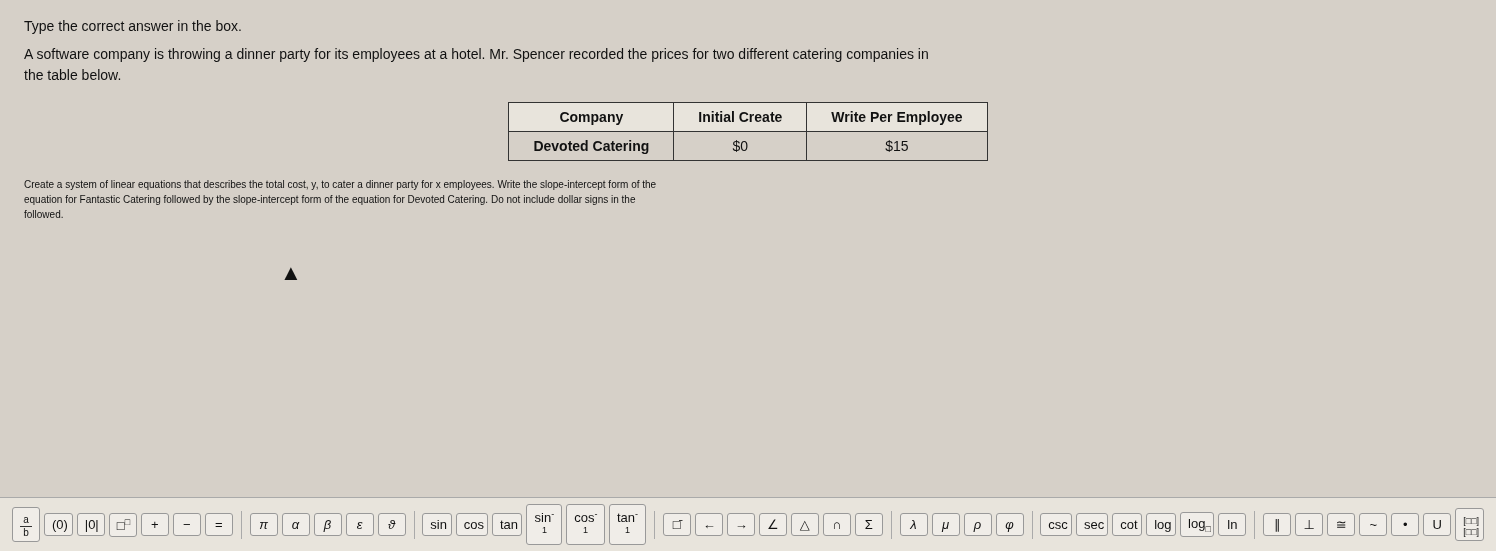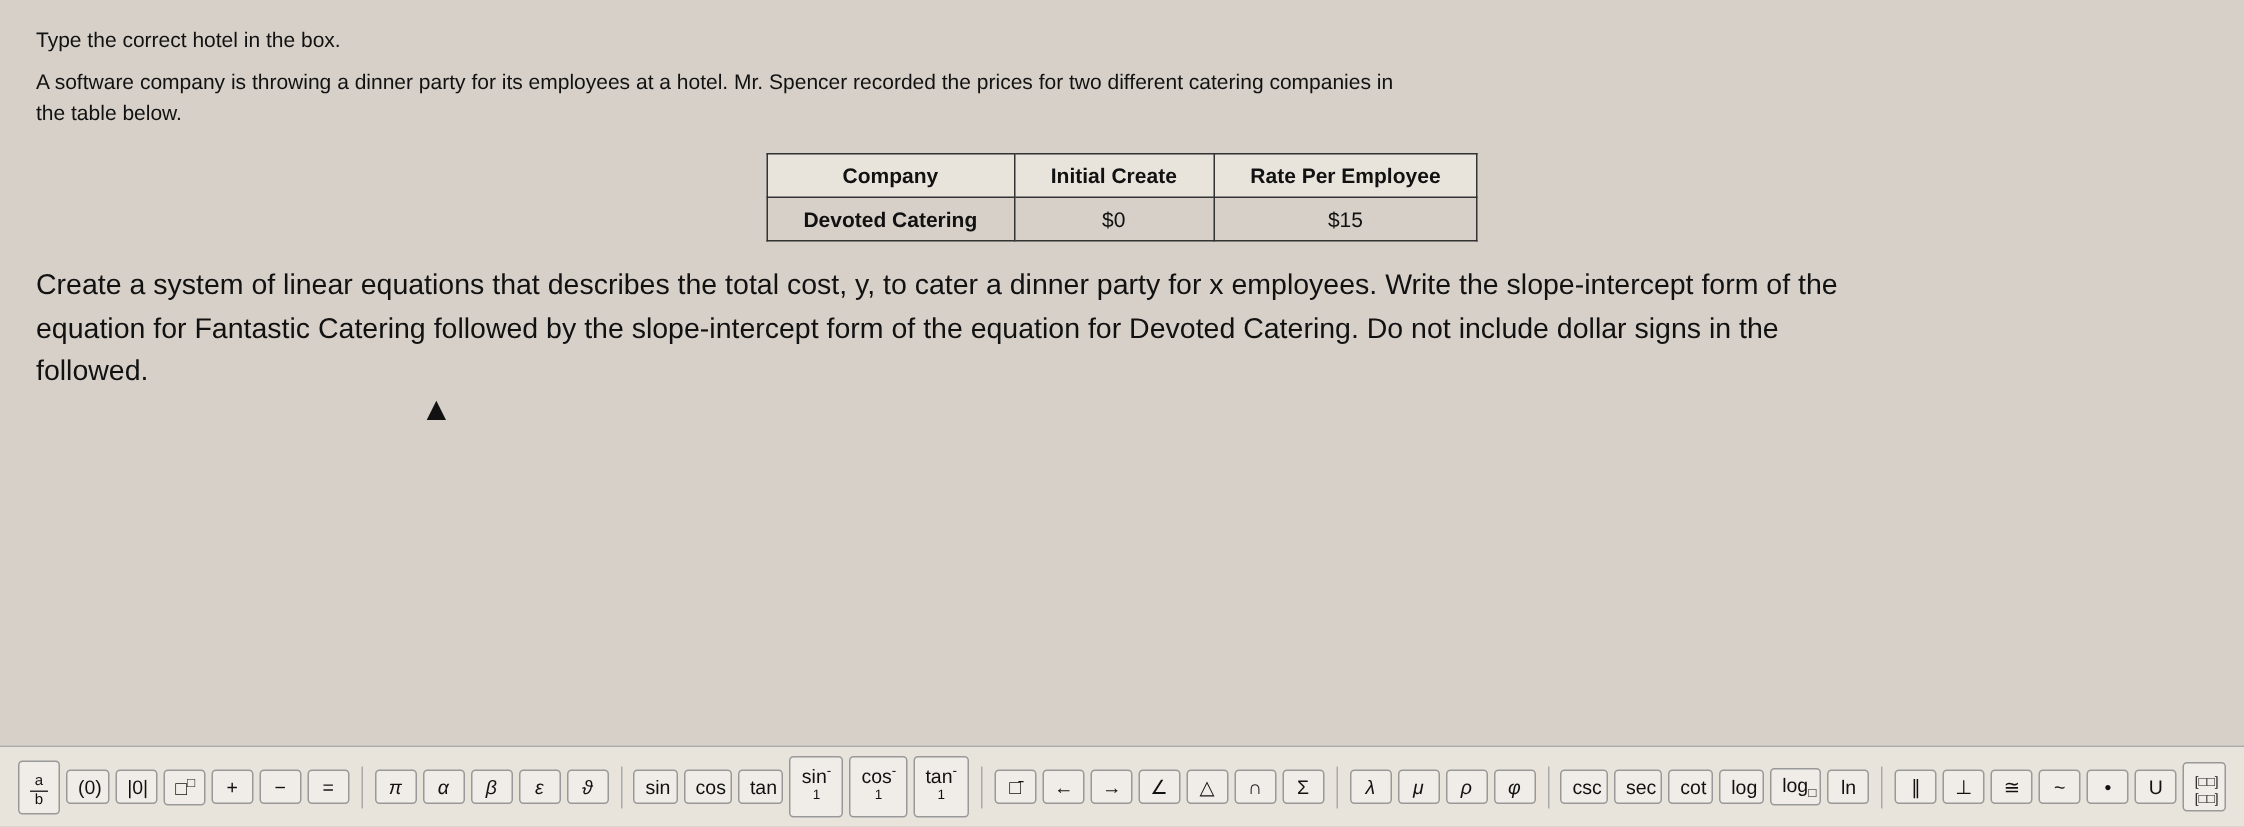--- a/index.html
+++ b/index.html
@@ -49,21 +49,21 @@
       font-weight: bold;
       background: #e8e4dc;
     }
 
     table.data-table td:first-child {
       font-weight: bold;
       text-align: left;
     }
 
     .question-text {
-      font-size: 19px;
+      font-size: 10px;
       line-height: 1.5;
       max-width: 1440px;
       margin-bottom: 0;
     }
 
     .toolbar-area {
       position: absolute;
       bottom: 0;
       left: 0;
       right: 0;
@@ -126,34 +126,34 @@
       pointer-events: none;
     }
 
     .toolbar-math {
       font-style: italic;
     }
   </style>
 </head>
 <body>
 
-<div class="instruction-line1">Type the correct hotel in the box.</div>
+<div class="instruction-line1">Type the correct answer in the box.</div>
 
 <div class="problem-text">
   <span>A software company is throwing a dinner party for its employees at a hotel. Mr. Spencer recorded the prices for two different catering companies in</span><br>
   <span>the table below.</span>
 </div>
 
 <div class="table-container">
   <table class="data-table">
     <thead>
       <tr>
         <th>Company</th>
         <th>Initial Create</th>
-        <th>Rate Per Employee</th>
+        <th>Write Per Employee</th>
       </tr>
     </thead>
     <tbody>
       <tr>
         <td>Devoted Catering</td>
         <td>$0</td>
         <td>$15</td>
       </tr>
     </tbody>
   </table>

